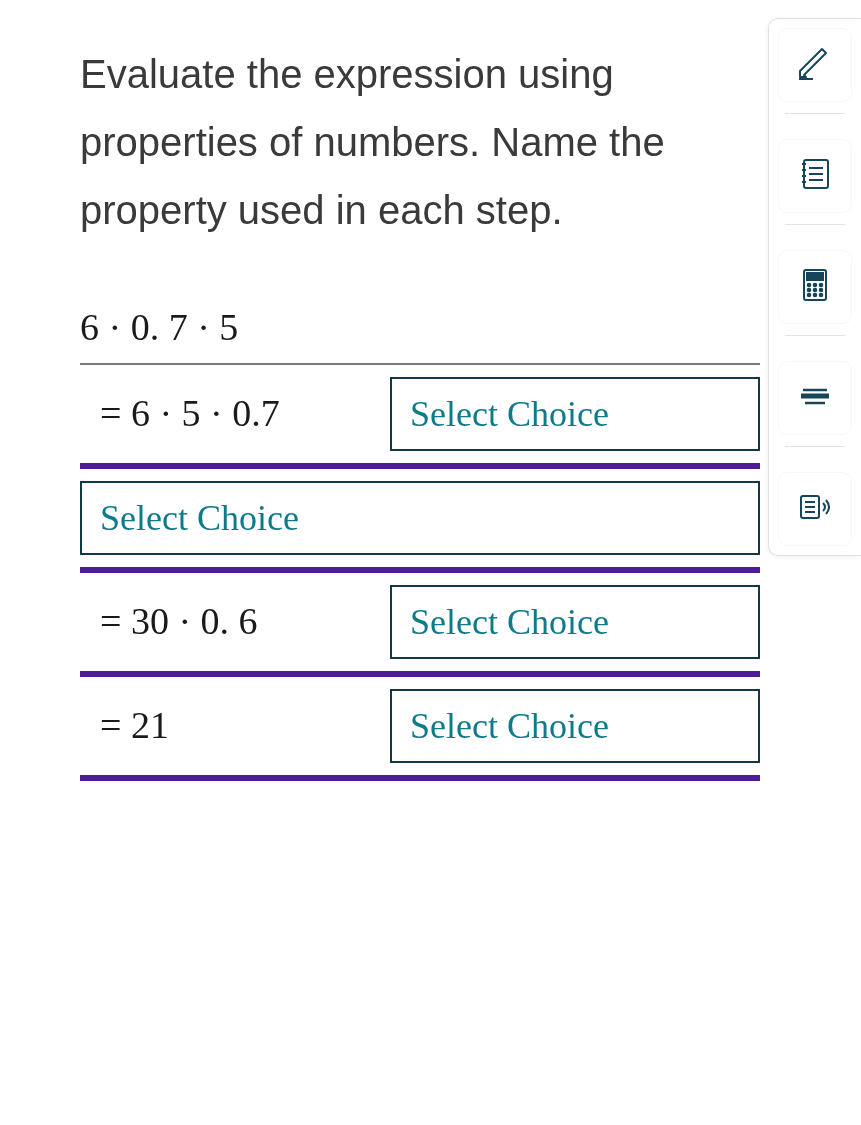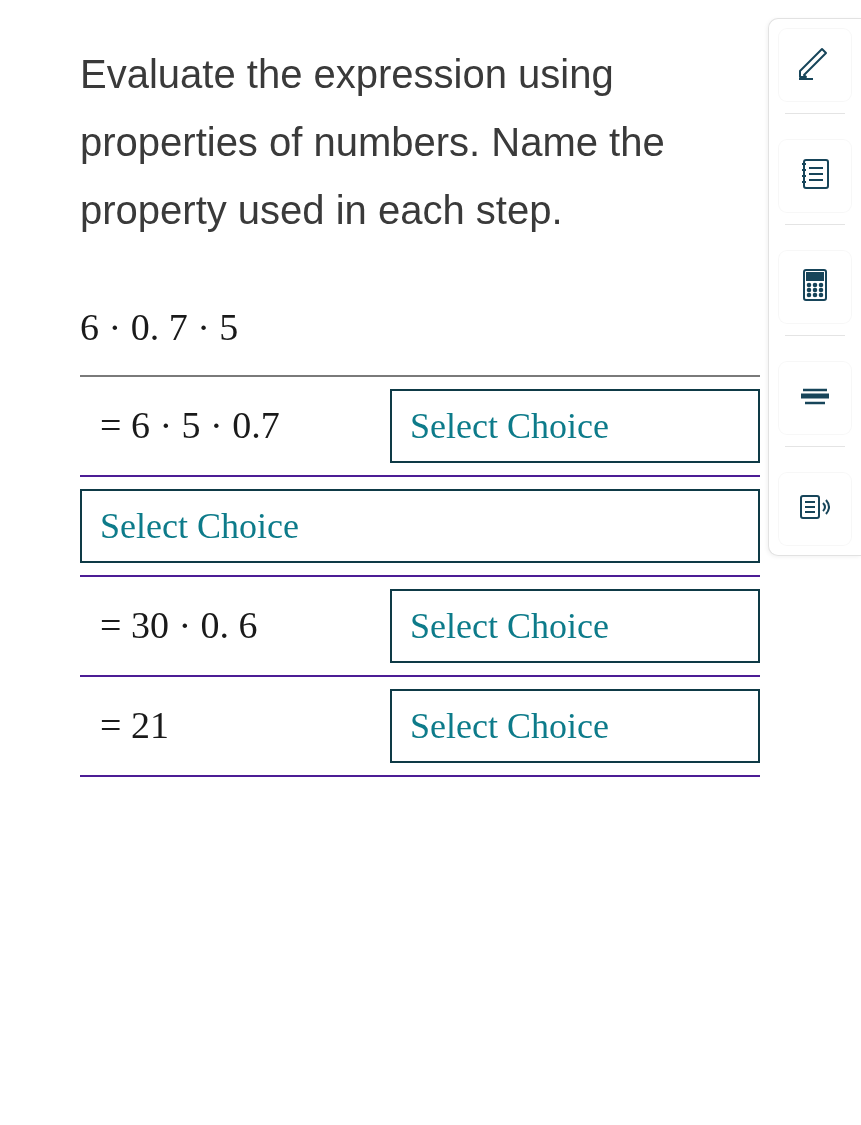--- a/index.html
+++ b/index.html
@@ -30,27 +30,27 @@
       padding-left: 20px;
       padding-right: 30px;
     }
     .math-table {
       padding-left: 20px;
     }
     .header-row {
       font-family: "Times New Roman", Times, serif;
       font-size: 38px;
       color: #1a1a1a;
-      padding: 6px 0 26px 0;
+      padding: 6px 0 14px 0;
       border-bottom: 2px solid #7a7a7a;
     }
     .step-row {
       display: flex;
       align-items: center;
-      border-bottom: 2px solid #4c1d95;
+      border-bottom: 6px solid #4c1d95;
       padding: 12px 0;
       min-height: 96px;
     }
     .expr {
       font-family: "Times New Roman", Times, serif;
       font-size: 38px;
       color: #1a1a1a;
       width: 310px;
       padding-left: 20px;
       line-height: 1.35;

